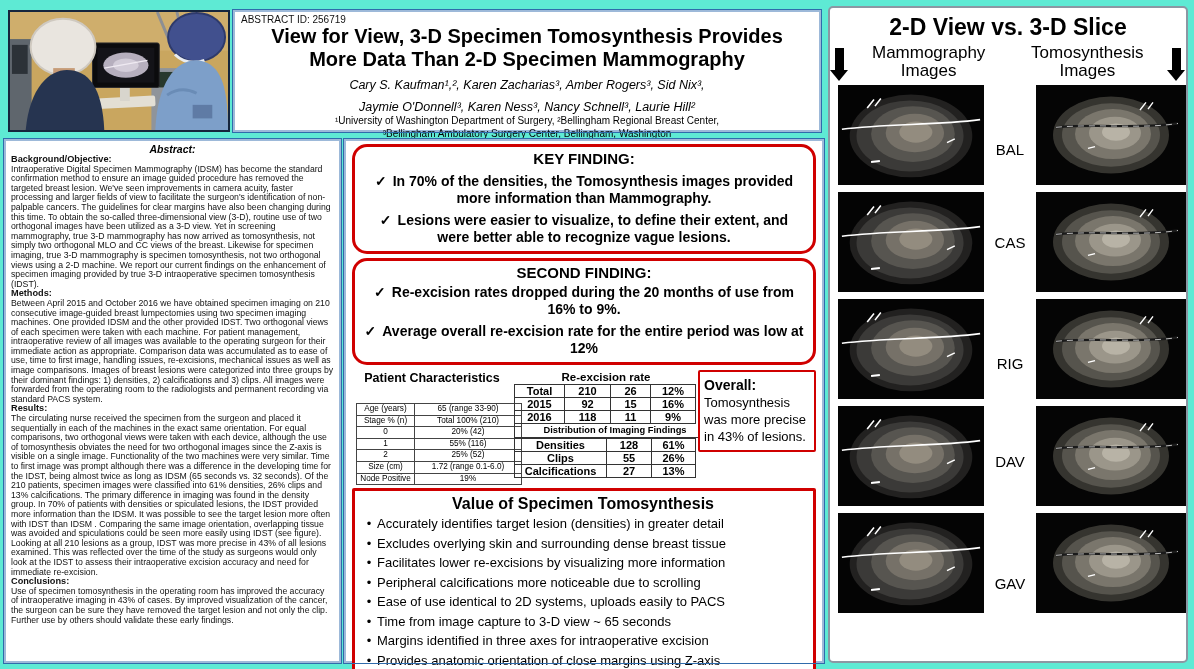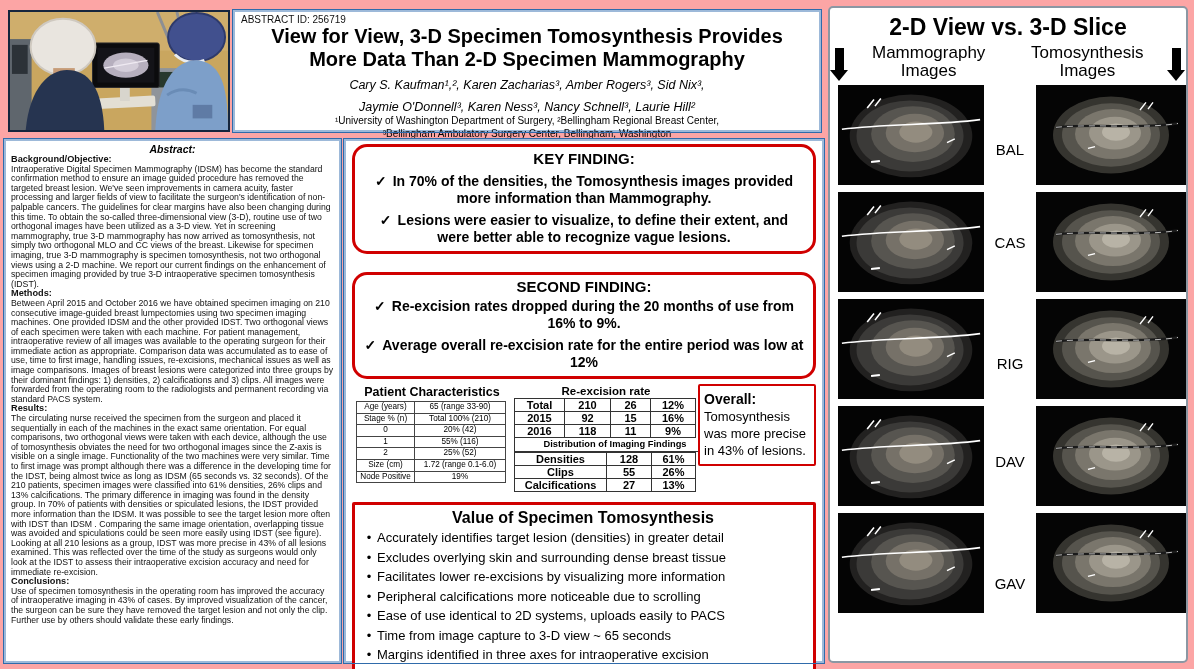--- a/index.html
+++ b/index.html
@@ -1,18 +1,18 @@
 <!DOCTYPE html>
 <html><head>
 <meta charset="utf-8">
 <style>
   * { margin:0; padding:0; box-sizing:border-box; }
   html,body { width:1194px; height:669px; }
   body { font-family:"Liberation Sans", sans-serif; }
-  .page { position:relative; width:1194px; height:669px; background:#fca5a5; overflow:hidden;padding-left:32px; }
+  .page { position:relative; width:1194px; height:669px; background:#5eead4; overflow:hidden;padding-left:32px; }
 
   .panel { position:absolute; background:#fff; border:2px solid #9db9d9; outline:1px solid #2f6bab; }
 
   
   .photo { position:absolute; left:8px; top:10px; width:222px; height:122px; border:2px solid #15253d; background:#c9a65f; overflow:hidden; }
   .photo svg { display:block; width:100%; height:100%; }
 
   
   .title-panel { left:233px; top:10px; width:588px; height:122px; padding:2px 6px; text-align:center; }
   .abstract-id { text-align:left; font-size:10px; color:#111; }
@@ -31,21 +31,21 @@
   .redbox { border:3px solid #d00000; border-radius:2px; background:#fff; }
   .finding { padding:3px 8px 5px 8px; text-align:center;border-radius:15px; }
   .finding-title { font-weight:bold; font-size:15px; line-height:18px; }
   .finding-item { font-weight:bold; font-size:14px; line-height:17px; margin-top:5px; }
   .check { margin-right:6px; }
 
   .tables-row { display:flex; margin-top:5px; height:113px; }
   .pc-block { width:152px; margin-left:4px; }
   .pc-title { font-weight:bold; font-size:12.5px; text-align:center; line-height:16px; }
   table { border-collapse:collapse; }
-  .pc-table { width:150px; margin-top:1px; }
+  .pc-table { width:166px; margin-top:17px; }
   .pc-table td { border:1px solid #444; font-size:8.2px; line-height:10.6px; text-align:center; padding:0 2px; }
   .pc-table td:first-child { width:58px; }
 
   .re-block { width:184px; margin-left:6px; }
   .re-title { font-weight:bold; font-size:11.5px; text-align:center; line-height:14px; }
   .re-table { width:182px; }
   .re-table td { border:1px solid #333; font-weight:bold; font-size:11px; line-height:12px; text-align:center; }
   .re-sub { border:1px solid #333; border-top:none; font-weight:bold; font-size:9.3px; text-align:center; line-height:13px; width:202px; }
   .dist-table td:first-child { width:92px; }
 
@@ -167,21 +167,21 @@
   </div>
 
   <div class="panel middle-panel">
 
     <div class="redbox finding">
       <div class="finding-title">KEY FINDING:</div>
       <div class="finding-item"><span class="check">✓</span><span>In 70% of the densities, the Tomosynthesis images provided more information than Mammography.</span></div>
       <div class="finding-item"><span class="check">✓</span><span>Lesions were easier to visualize, to define their extent, and were better able to recognize vague lesions.</span></div>
     </div>
 
-    <div class="redbox finding" style="margin-top:18px">
+    <div class="redbox finding" style="margin-top:4px">
       <div class="finding-title">SECOND FINDING:</div>
       <div class="finding-item" style="margin-top:2px"><span class="check">✓</span><span>Re-excision rates dropped during the 20 months of use from 16% to 9%.</span></div>
       <div class="finding-item"><span class="check">✓</span><span>Average overall re-excision rate for the entire period was low at 12%</span></div>
     </div>
 
     <div class="tables-row">
       <div class="pc-block">
         <div class="pc-title">Patient Characteristics</div>
         <table class="pc-table">
           <tbody>

